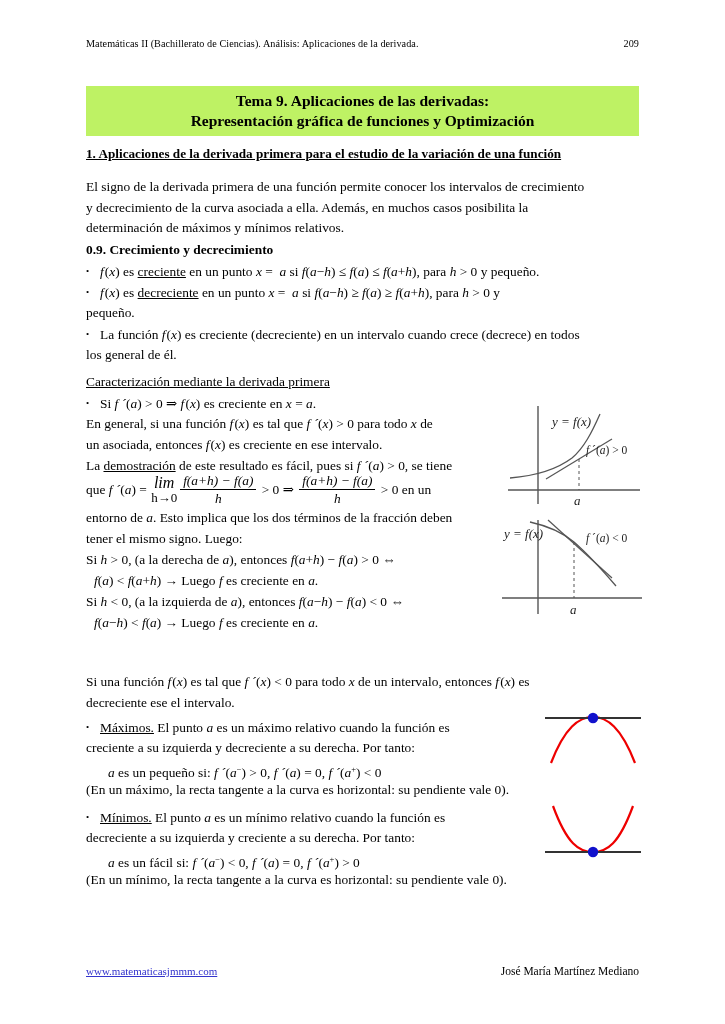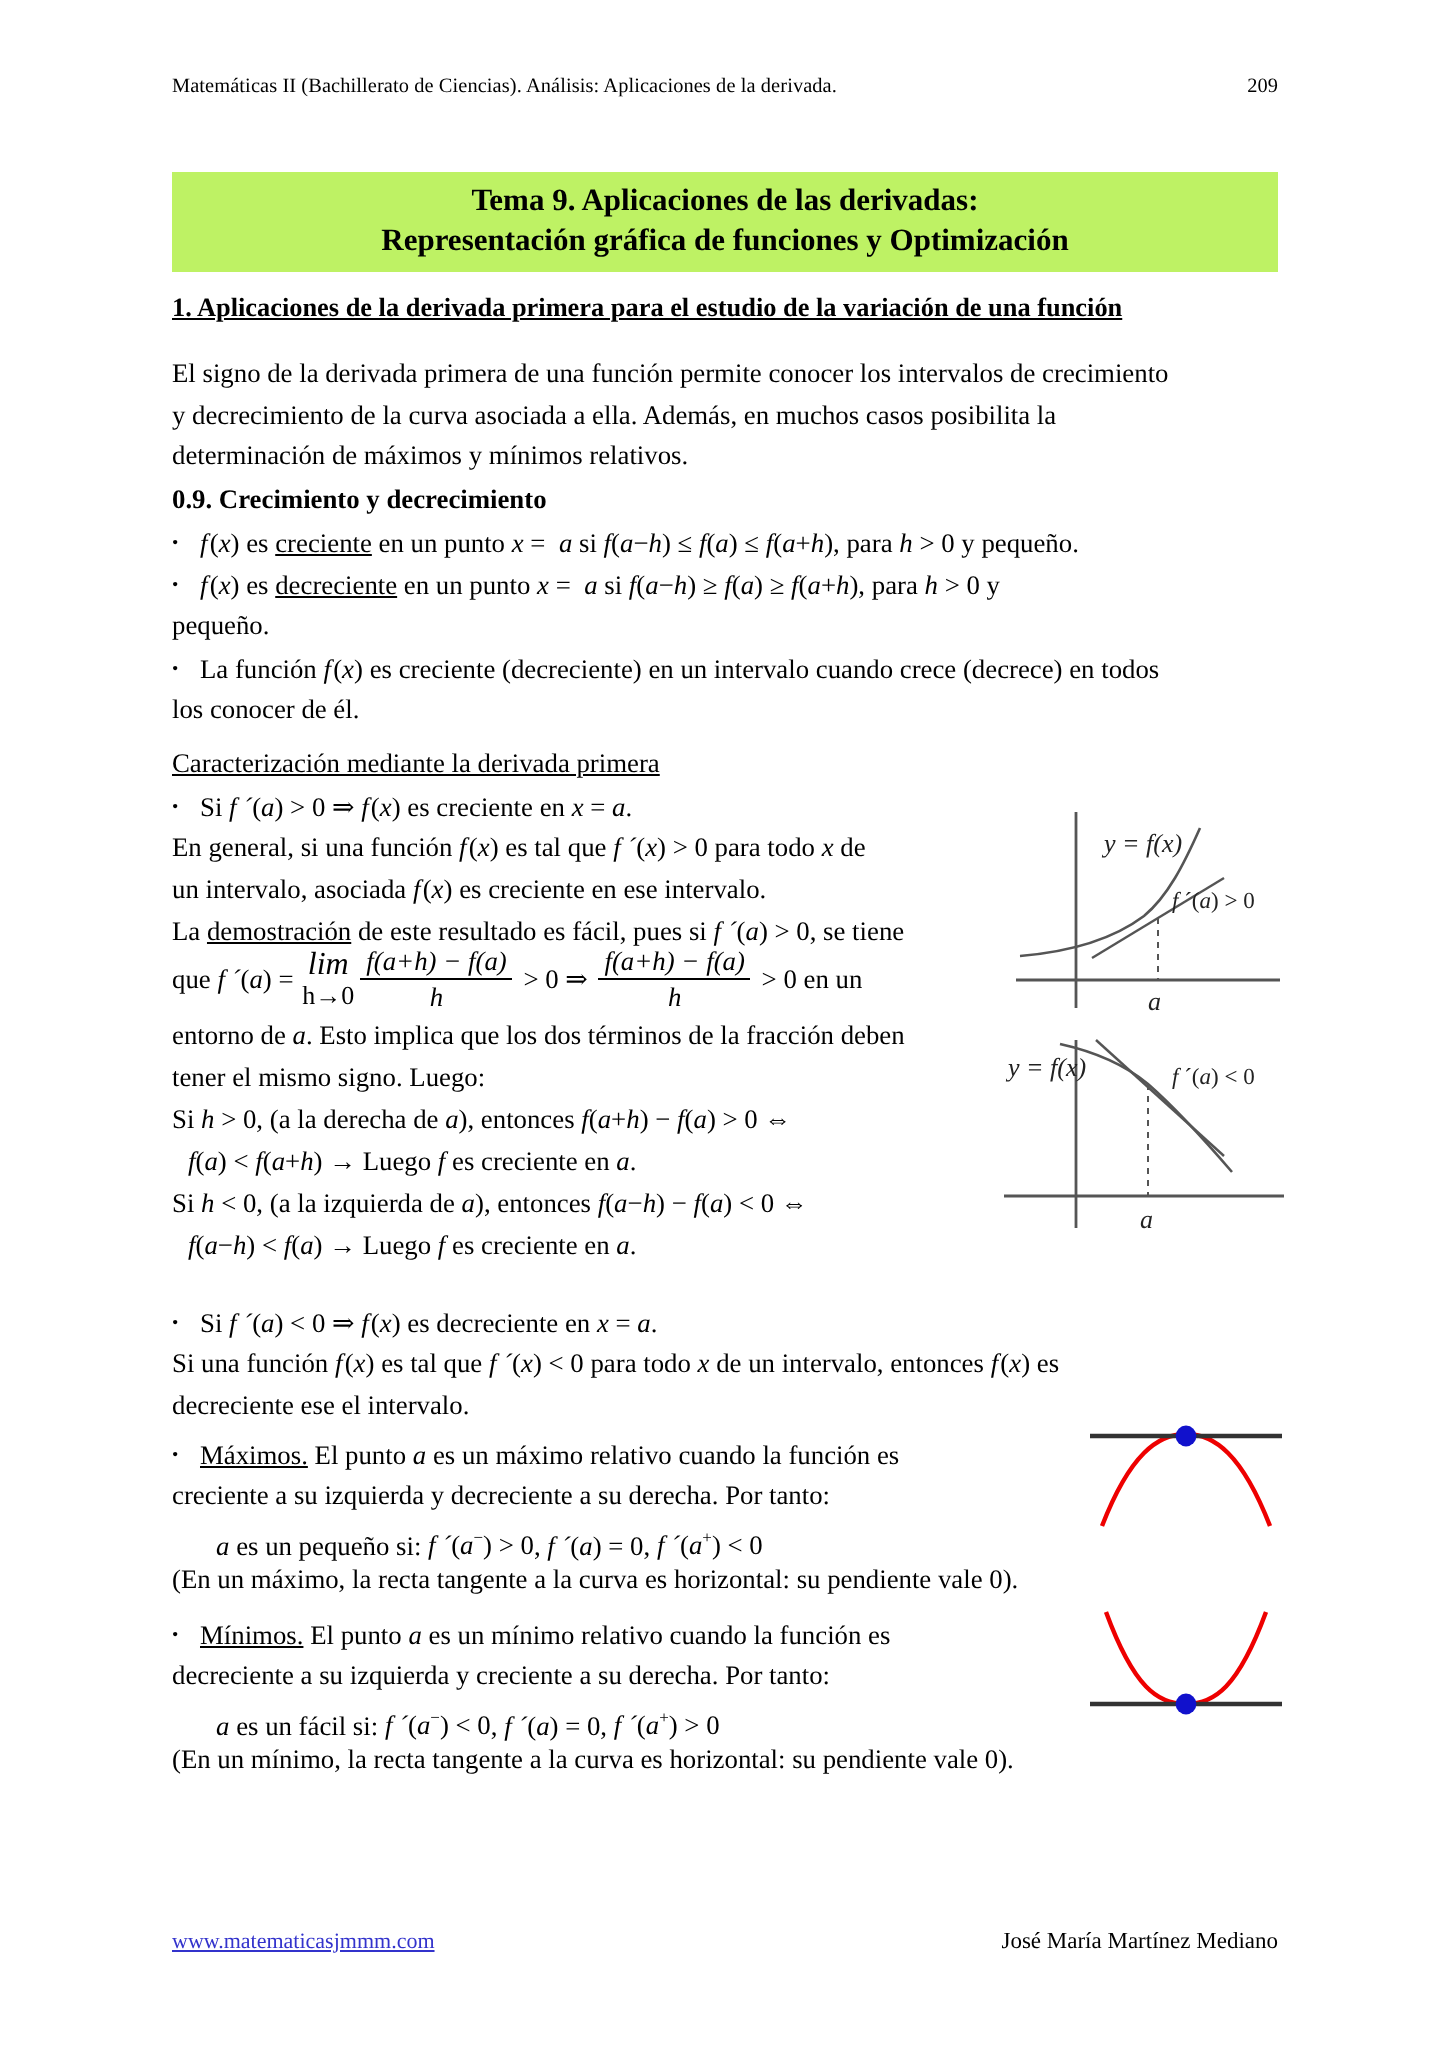--- a/index.html
+++ b/index.html
@@ -170,21 +170,21 @@
     <span class="nb"><i>f</i>(<i>a</i>−<i>h</i>) ≥ <i>f</i>(<i>a</i>) ≥ <i>f</i>(<i>a</i>+<i>h</i>)</span><span>, para</span>
     <span class="nb"><i>h</i> &gt; 0</span> <span>y</span>
   </div>
   <div class="blk left" style="top:303px;">pequeño.</div>
 
   <div class="blk left" style="top:324px; width:560px;">
     <span class="bullet"></span><span>La función</span>
     <span class="nb"><i>f</i> (<i>x</i>)</span>
     <span>es creciente (decreciente) en un intervalo cuando crece (decrece) en todos</span>
   </div>
-  <div class="blk left" style="top:345px;">los conocer de él.</div>
+  <div class="blk left" style="top:345px;">los general de él.</div>
 
   <div class="blk left u" style="top:372px;">Caracterización mediante la derivada primera</div>
 
   <div class="blk left" style="top:393px; width:430px;">
     <span class="bullet"></span><span>Si</span>
     <span class="nb"><i>f&nbsp;´</i>(<i>a</i>) &gt; 0</span> ⇒
     <span class="nb"><i>f</i> (<i>x</i>)</span>
     <span>es creciente en</span>
     <span class="nb"><i>x</i> = <i>a</i>.</span>
   </div>
@@ -192,21 +192,21 @@
   <div class="blk left" style="top:414px; width:430px;">
     <span>En general, si una función</span>
     <span class="nb"><i>f</i> (<i>x</i>)</span>
     <span>es tal que</span>
     <span class="nb"><i>f&nbsp;´</i>(<i>x</i>) &gt; 0</span>
     <span>para todo</span> <i>x</i>
     <span>de</span>
   </div>
 
   <div class="blk left" style="top:435px; width:430px;">
-    <span>un intervalo, asociada</span>
+    <span>un asociada, entonces</span>
     <span class="nb"><i>f</i> (<i>x</i>)</span>
     <span>es creciente en ese intervalo.</span>
   </div>
 
   <div class="blk left" style="top:456px; width:430px;">
     <span>La</span>
     <span class="u">demostración</span>
     <span>de este resultado es fácil, pues si</span>
     <span class="nb"><i>f&nbsp;´</i>(<i>a</i>) &gt; 0</span><span>, se tiene</span>
   </div>
@@ -230,27 +230,20 @@
     <span class="nb"><i>f</i>(<i>a</i>) &lt; <i>f</i>(<i>a</i>+<i>h</i>)</span> → Luego <i>f</i>&nbsp;es creciente en <i>a</i>.
   </div>
   <div class="blk left" style="top:592px; width:430px;">
     Si <i>h</i> &lt; 0, (a la izquierda de <i>a</i>), entonces
     <span class="nb"><i>f</i>(<i>a</i>−<i>h</i>) − <i>f</i>(<i>a</i>) &lt; 0 ⇔</span>
   </div>
   <div class="blk left" style="top:613px; width:430px; padding-left:8px;">
     <span class="nb"><i>f</i>(<i>a</i>−<i>h</i>) &lt; <i>f</i>(<i>a</i>)</span> → Luego <i>f</i>&nbsp;es creciente en <i>a</i>.
   </div>
 
-  <div class="blk left" style="top:651px; width:553px;">
-    <span class="bullet"></span><span>Si</span>
-    <span class="nb"><i>f&nbsp;´</i>(<i>a</i>) &lt; 0</span> ⇒
-    <span class="nb"><i>f</i> (<i>x</i>)</span>
-    <span>es decreciente en</span>
-    <span class="nb"><i>x</i> = <i>a</i>.</span>
-  </div>
   <div class="blk left" style="top:672px; width:560px;">
     <span>Si una función</span>
     <span class="nb"><i>f</i> (<i>x</i>)</span>
     <span>es tal que</span>
     <span class="nb"><i>f&nbsp;´</i>(<i>x</i>) &lt; 0</span>
     <span>para todo</span> <i>x</i>
     <span>de un intervalo, entonces</span>
     <span class="nb"><i>f</i> (<i>x</i>)</span>
     <span>es</span>
   </div>

